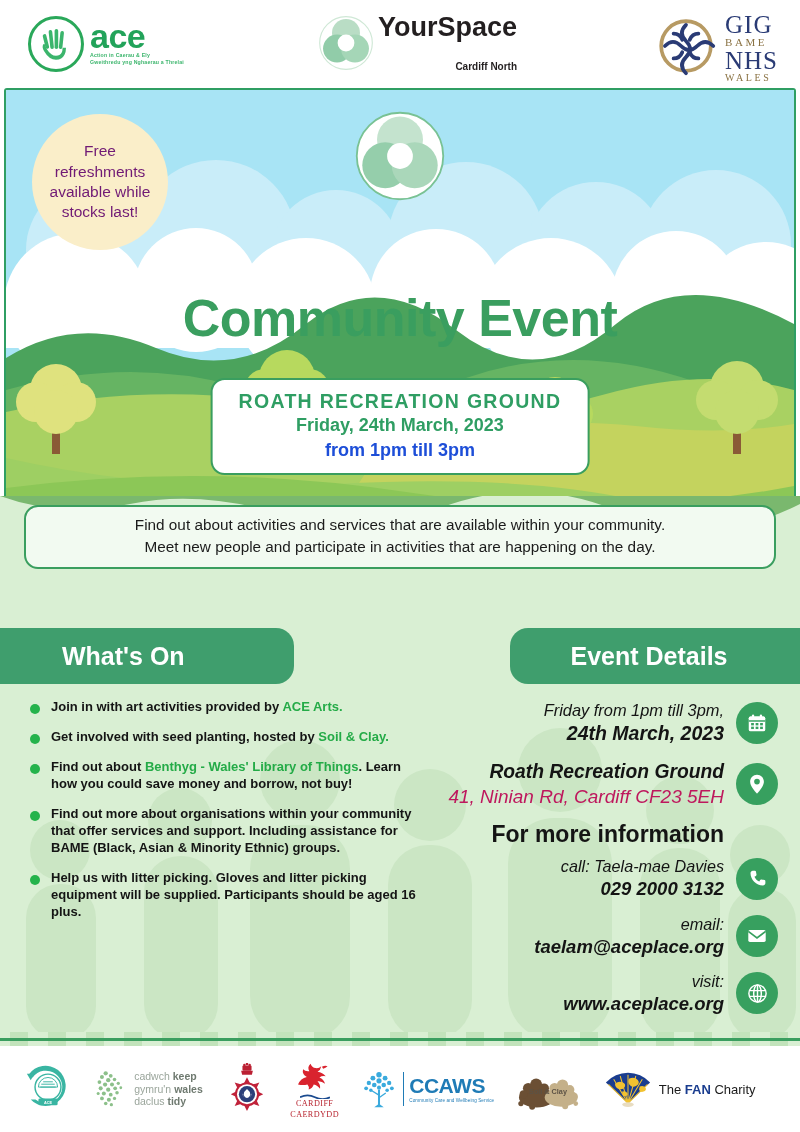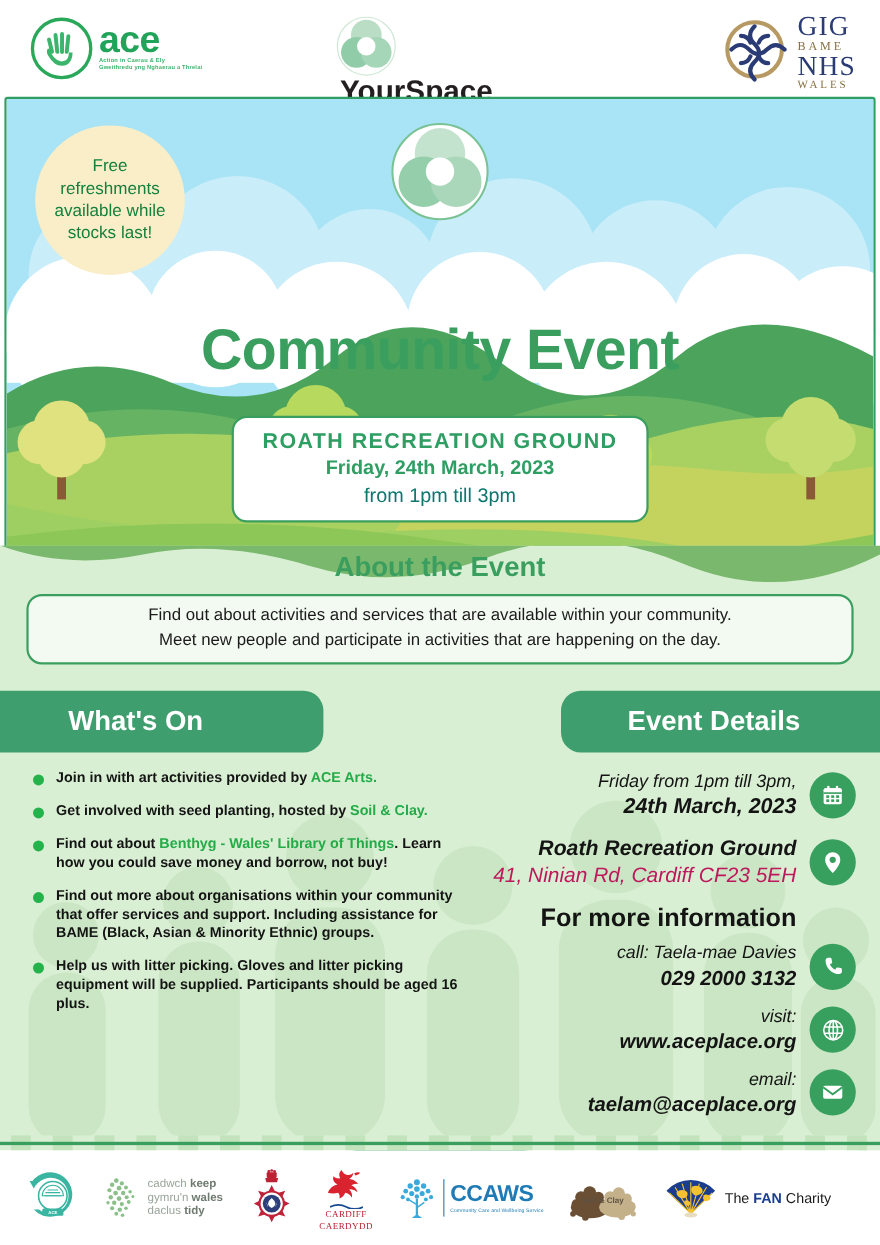--- a/index.html
+++ b/index.html
@@ -21,21 +21,21 @@
   .logo-ace { position: absolute; left: 28px; top: 16px; display: flex; align-items: center; }
   .ace-ring {
     width: 56px; height: 56px; border-radius: 50%;
     border: 3.5px solid #2aa85a; position: relative;
     display: flex; align-items: center; justify-content: center;
   }
   .ace-text-wrap { margin-left: 6px; }
   .ace-word { font-size: 34px; font-weight: bold; color: #22a35a; line-height: 0.9; letter-spacing: -0.5px; }
   .ace-sub1, .ace-sub2 { font-size: 5.2px; color: #3bb56c; letter-spacing: 0.2px; line-height: 1.5; font-weight: bold; }
 
-  .logo-yourspace { position: absolute; left: 305px; top: 14px; display: flex; align-items: flex-start; flex-direction: column; }
+  .logo-yourspace { position: absolute; left: 318px; top: 14px; display: flex; align-items: center; }
   .ys-mark { width: 56px; height: 56px; position: relative; }
   .ys-text { margin-left: 4px; }
   .ys-title { font-size: 27px; font-weight: bold; color: #231f20; line-height: 1; }
   .ys-sub { font-size: 10px; font-weight: bold; color: #231f20; text-align: right; margin-top: 20px; }
 
   .logo-nhs { position: absolute; left: 655px; top: 12px; display: flex; align-items: center; }
   .nhs-text { margin-left: 8px; color: #2a3b75; line-height: 1; }
   .nhs-gig { font-size: 25px; font-family: "Liberation Serif", serif; letter-spacing: 1px; }
   .nhs-cymru { font-size: 11px; font-family: "Liberation Serif", serif; letter-spacing: 2.6px; color: #8a7243; }
   .nhs-nhs { font-size: 25px; font-family: "Liberation Serif", serif; letter-spacing: 1px; }
@@ -56,36 +56,36 @@
     text-align: center;
     font-size: 52px; font-weight: bold;
     color: #3a9e5f; letter-spacing: -0.5px;
   }
   .free-badge {
     position: absolute; left: 26px; top: 24px;
     width: 136px; height: 136px; border-radius: 50%;
     background: #faeec9;
     display: flex; align-items: center; justify-content: center;
     text-align: center;
-    color: #15803d; font-size: 15.5px; line-height: 1.32; font-weight: normal;
+    color: #701a75; font-size: 15.5px; line-height: 1.32; font-weight: normal;
     padding: 0 12px;
   }
   .event-box {
     position: absolute; left: 50%; transform: translateX(-50%);
     top: 288px;
     background: #ffffff;
     border: 2.5px solid #3a9e5f;
     border-radius: 14px;
     padding: 9px 26px 11px;
     text-align: center;
     min-width: 340px;
   }
   .eb-venue { font-size: 19.5px; font-weight: bold; color: #2f9e63; letter-spacing: 1.3px; line-height: 1.25; }
   .eb-date { font-size: 18px; font-weight: bold; color: #2f9e63; line-height: 1.35; }
-  .eb-time { font-size: 18px; font-weight: normal; color: #0f766e; line-height: 1.35; }
+  .eb-time { font-size: 18px; font-weight: bold; color: #1d4ed8; line-height: 1.35; }
 
   
   .about-wrap {
     position: absolute; left: 0; top: 496px; width: 800px; height: 126px;
     background: transparent;
   }
   .about-title {
     text-align: center; font-size: 25px; font-weight: bold;
     color: #3a9e5f; margin-top: 6px;
   }
@@ -352,21 +352,20 @@
     <div class="eb-date">Friday, 24th March, 2023</div>
     <div class="eb-time">from 1pm till 3pm</div>
   </div>
 </div>
 
 <div class="about-wrap">
   <svg width="800" height="126" viewBox="0 0 800 126" style="position:absolute;inset:0;">
     <rect x="0" y="0" width="800" height="126" fill="#d9efd3"></rect>
     <path d="M0 0 q60 22 130 8 q70 -14 150 10 q80 24 160 -6 q90 -34 180 4 q90 38 180 -8 L800 0 Z" fill="#7ab86e"></path>
   </svg>
-  <div class="about-title" style="position:relative">About the Event</div>
   <div class="about-box" style="position:relative">
     <div>Find out about activities and services that are available within your community.</div>
     <div>Meet new people and participate in activities that are happening on the day.</div>
   </div>
 </div>
 
 <div class="main-panel">
 
   <svg class="watermark" width="800" height="420" viewBox="0 0 800 420">
     <g fill="#cbe6c4">
@@ -477,43 +476,43 @@
       </div>
       <div class="circ-icon">
         <svg width="21" height="21" viewBox="0 0 24 24" aria-hidden="true">
           <path d="M6.6 3 C5.3 3 4 4.3 4 5.8 C4 13.5 10.5 20 18.2 20 C19.7 20 21 18.7 21 17.4 L21 15 C21 14.4 20.6 13.9 20 13.8 L16.4 13.1 C15.8 13 15.3 13.3 15 13.8 L14.1 15.5 C11.6 14.3 9.7 12.4 8.5 9.9 L10.2 9 C10.7 8.7 11 8.2 10.9 7.6 L10.2 4 C10.1 3.4 9.6 3 9 3 Z" fill="#ffffff"></path>
         </svg>
       </div>
     </div>
 
     <div class="det-row">
       <div class="det-text">
+        <div class="ct-label">email:</div>
+        <div class="ct-value">taelam@aceplace.org</div>
+      </div>
+      <div class="circ-icon">
+        <svg width="22" height="22" viewBox="0 0 24 24" aria-hidden="true">
+          <rect x="2.5" y="5.5" width="19" height="13" rx="1.8" fill="#ffffff"></rect>
+          <path d="M2.5 7 L12 14 L21.5 7" fill="none" stroke="#37a05f" stroke-width="1.9"></path>
+        </svg>
+      </div>
+    </div>
+
+    <div class="det-row">
+      <div class="det-text">
         <div class="ct-label">visit:</div>
         <div class="ct-value">www.aceplace.org</div>
       </div>
       <div class="circ-icon">
         <svg width="23" height="23" viewBox="0 0 24 24" aria-hidden="true">
           <g fill="none" stroke="#ffffff" stroke-width="1.5">
             <circle cx="12" cy="12" r="9"></circle>
             <ellipse cx="12" cy="12" rx="4" ry="9"></ellipse>
             <path d="M3.3 9 H20.7 M3.3 15 H20.7 M12 3 V21"></path>
           </g>
-        </svg>
-      </div>
-    </div>
-
-    <div class="det-row">
-      <div class="det-text">
-        <div class="ct-label">email:</div>
-        <div class="ct-value">taelam@aceplace.org</div>
-      </div>
-      <div class="circ-icon">
-        <svg width="22" height="22" viewBox="0 0 24 24" aria-hidden="true">
-          <rect x="2.5" y="5.5" width="19" height="13" rx="1.8" fill="#ffffff"></rect>
-          <path d="M2.5 7 L12 14 L21.5 7" fill="none" stroke="#37a05f" stroke-width="1.9"></path>
         </svg>
       </div>
     </div>
 
   </div>
 </div>
 
 <svg class="collab-strip" width="800" height="14" viewBox="0 0 800 14">
   <rect x="0" y="0" width="800" height="14" fill="#d9efd3"></rect>
   <g fill="#c2e3bb">

